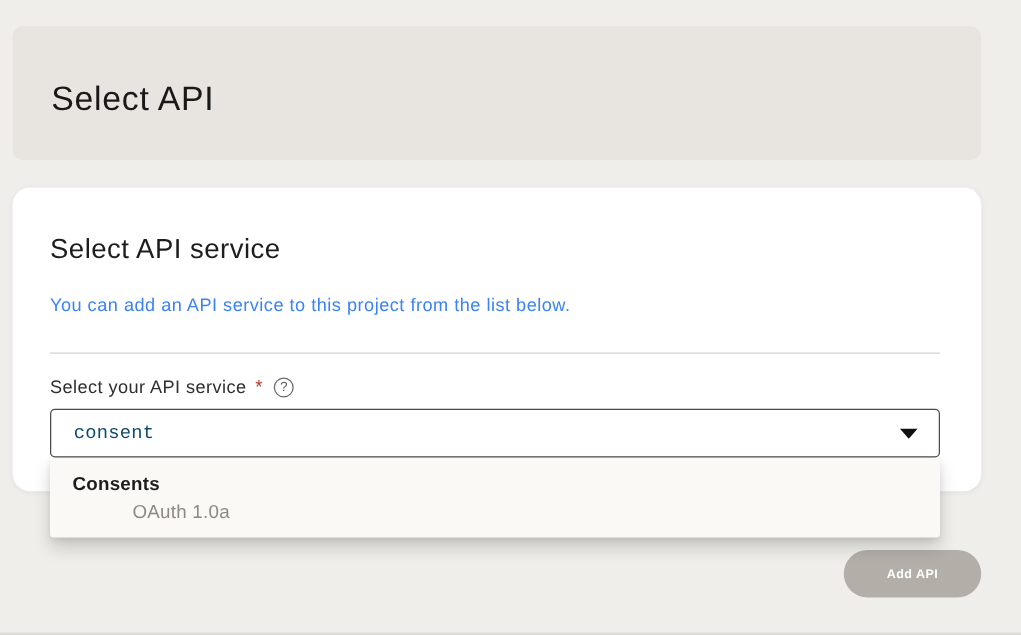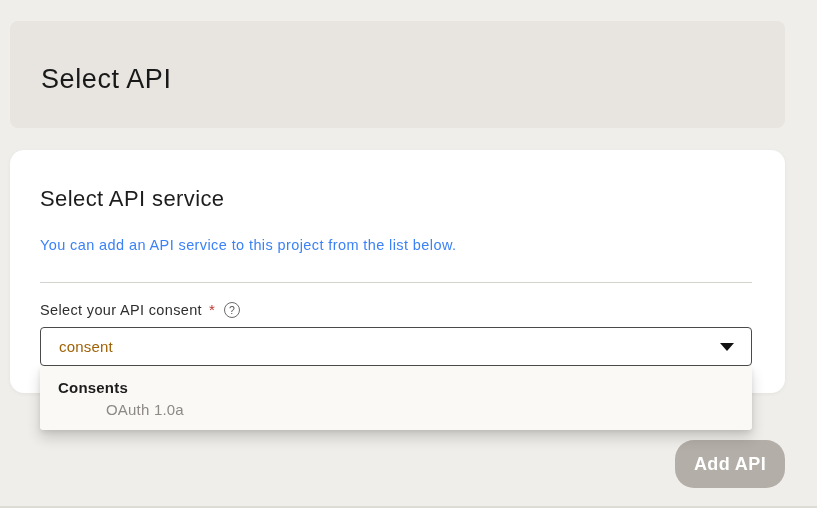--- a/index.html
+++ b/index.html
@@ -99,23 +99,23 @@
     display: flex;
     align-items: center;
   }
   .combobox input {
     flex: 1;
     height: 100%;
     border: none;
     outline: none;
     background: transparent;
     padding: 0 18px;
-    font-family: Liberation Sans, sans-serif;
-    font-size: 15px;
-    color: #a16207;
+    font-family: Liberation Mono, monospace;
+    font-size: 15px;
+    color: #0c4a6e;
     letter-spacing: 0.2px;
   }
   .caret-icon {
     width: 0; height: 0;
     border-left: 7px solid transparent;
     border-right: 7px solid transparent;
     border-top: 8px solid #111111;
     margin-right: 17px;
     cursor: pointer;
   }
@@ -143,27 +143,27 @@
   .option-subtitle {
     font-size: 15px;
     color: #8d8a85;
     letter-spacing: 0.2px;
     line-height: 1.45;
     margin-left: 48px;
   }
   .add-api-button {
     position: absolute;
     left: 675px; top: 440px;
-    width: 110px; height: 48px;
+    width: 110px; height: 38px;
     background: #b3aea7;
     border: none;
     border-radius: 19px;
     color: #ffffff;
     font-family: "Liberation Sans", sans-serif;
-    font-size: 18px;
+    font-size: 10px;
     font-weight: bold;
     letter-spacing: 0.4px;
     cursor: pointer;
   }
   .bottom-edge {
     position: absolute;
     left: 0; bottom: 0;
     width: 100%; height: 2px;
     background: #dddbd6;
   }
@@ -175,21 +175,21 @@
 
   <div class="banner">
     <h1 class="banner-title">Select API</h1>
   </div>
 
   <div class="card">
     <h2 class="card-heading">Select API service</h2>
     <p class="card-desc">You can add an API service to this project from the list below.</p>
     <div class="divider"></div>
     <div class="label-row">
-      <span>Select your API consent</span>
+      <span>Select your API service</span>
       <span class="required-asterisk">*</span>
       <span class="help-icon">?</span>
     </div>
   </div>
 
   <div class="combobox">
     <input type="text" value="consent" style="">
     <span class="caret-icon"></span>
   </div>
 

